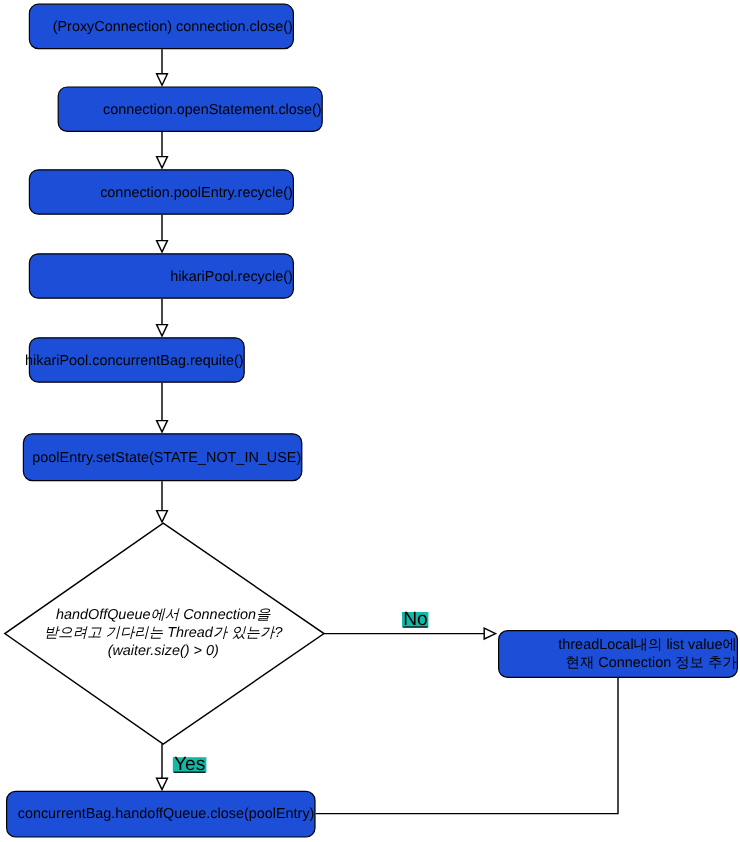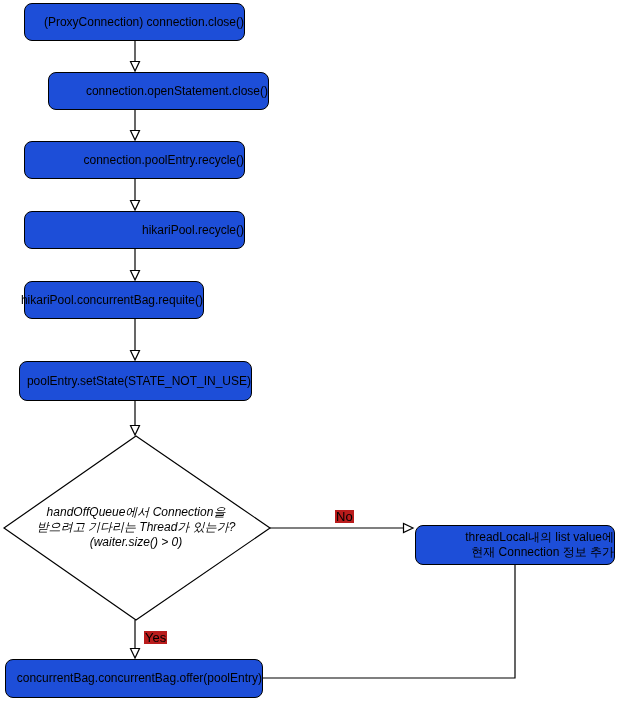--- a/index.html
+++ b/index.html
@@ -43,24 +43,25 @@
     flex-direction: column;
     align-items: center;
     justify-content: center;
     text-align: center;
     font-size: 12px;
     line-height: 15px;
     font-style: italic;
   }
   .edge-label {
     position: absolute;
-    font-size: 13px;
+    font-size: 16px;
     line-height: 13px;
-    background: #b91c1c;
+    background: #14b8a6;
     padding: 0 1px;
+    text-decoration: underline;
   }
 </style>
 </head>
 <body>
 
 <div class="canvas">
 
   <svg class="edges-layer" width="617" height="702" viewBox="0 0 617 702">
     <g stroke="#000000" stroke-width="1.2" fill="none">
 
@@ -137,19 +138,19 @@
     <span>받으려고 기다리는 Thread가 있는가?</span>
     <span>(waiter.size() &gt; 0)</span>
   </div>
 
   <div class="node" style="left:415px; top:509px; width:200px; height:40px;margin-top:16px;">
     <span>threadLocal내의 list value에</span>
     <span>현재 Connection 정보 추가</span>
   </div>
 
   <div class="node" style="left:5px; top:659px; width:258px; height:39px;">
-    <span>concurrentBag.concurrentBag.offer(poolEntry)</span>
+    <span>concurrentBag.handoffQueue.close(poolEntry)</span>
   </div>
 
   <span class="edge-label" style="left:144px; top:631px;">Yes</span>
   <span class="edge-label" style="left:335px; top:510px;">No</span>
 
 </div>
 
 </body></html>

